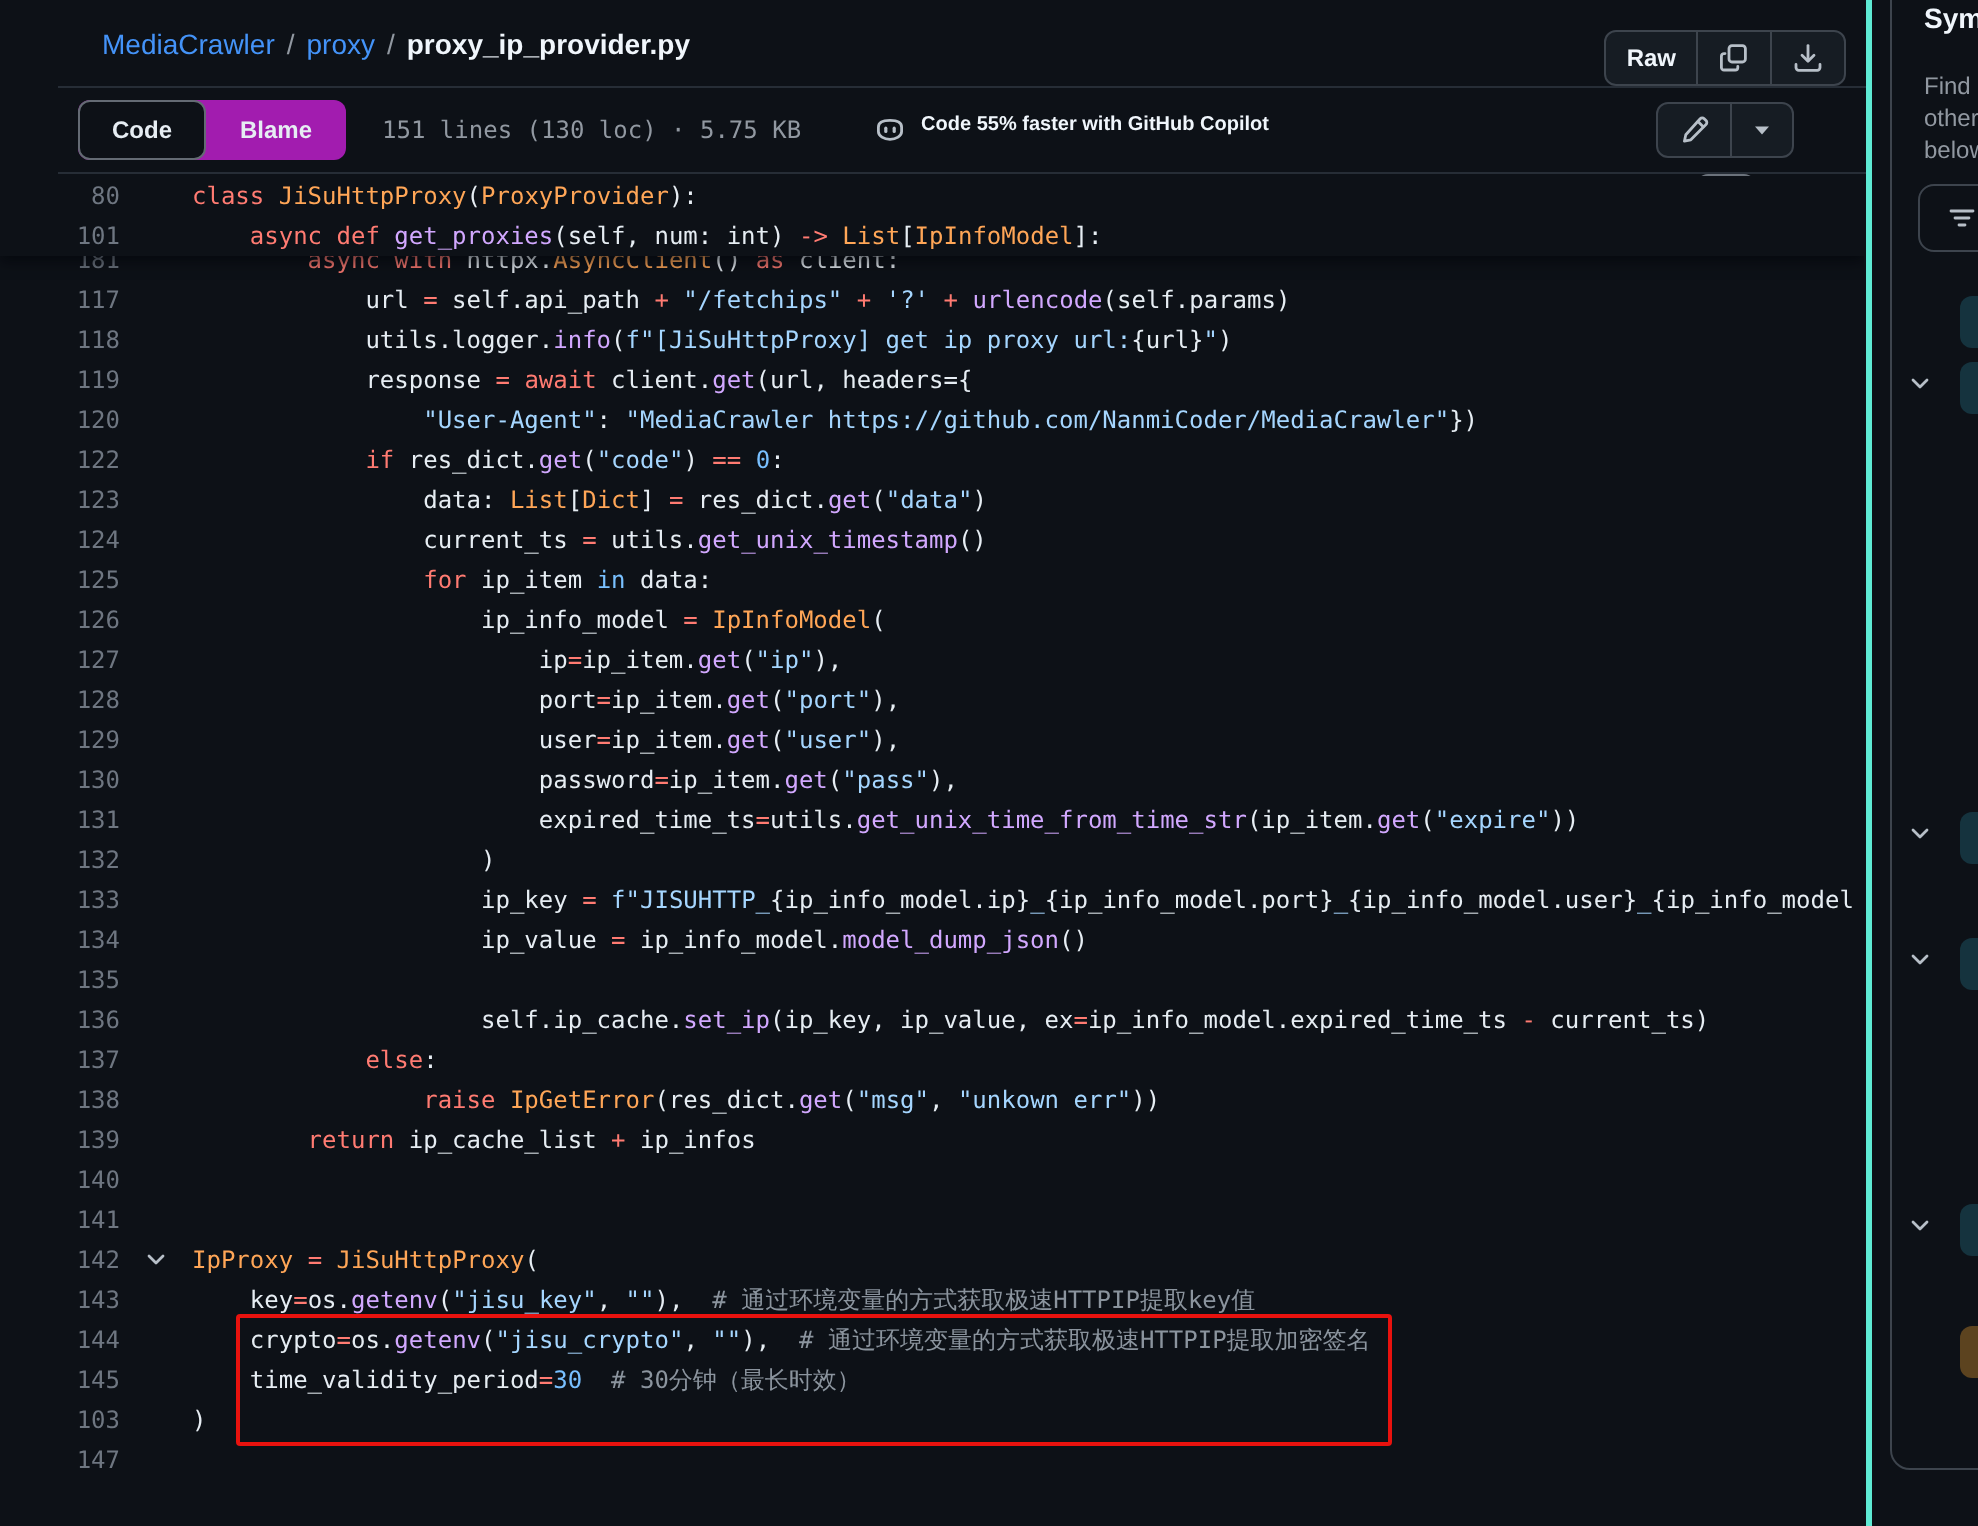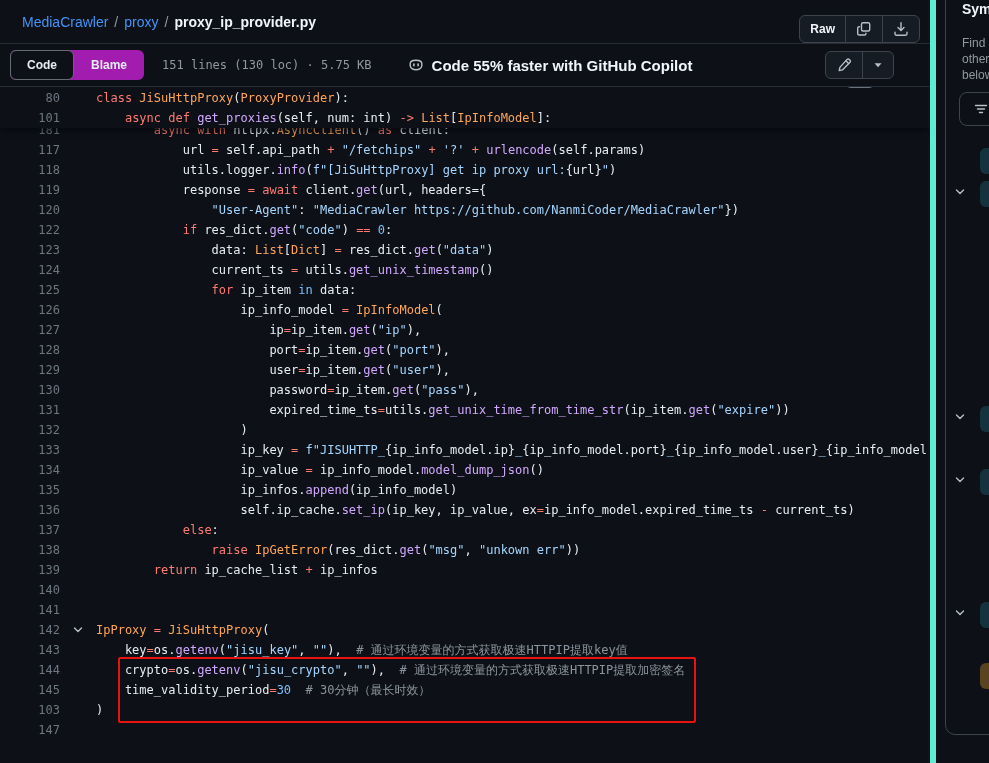--- a/index.html
+++ b/index.html
@@ -6,21 +6,22 @@
   html,body { width:989px; height:763px; }
   body {
     background:var(--bg,#0d1117);
     font-family:"Liberation Sans", sans-serif;
     color:#e6edf3;
     position:relative;
     overflow:hidden;
   }
   .main {
     position:absolute; left:0; top:0; width:936px; height:763px;
-    border-right:6px solid #5eead4;
+    border-right:3px solid #5eead4;
+    padding-left:29px;
   }
   
   .crumbbar {
     height:44px; display:flex; align-items:center;
     padding:0 16px 0 22px; border-bottom:1px solid #262d36;
   }
   .crumbs { font-size:14px; display:flex; align-items:center; gap:6px; white-space:nowrap; }
   .crumb-link { color:var(--accent,#4493f8); cursor:pointer; }
   .crumb-sep { color:#9198a1; }
   .crumb-file { color:#f0f6fc; font-weight:bold; }
@@ -43,21 +44,21 @@
     font-size:12px; font-weight:bold; color:#e6edf3; cursor:pointer;
     border-radius:6px; border:1px solid transparent; background:transparent;
   }
   .seg-btn.active { background:#0d1117; border-color:#646b74; }
   .meta {
     font-family:"DejaVu Sans Mono", monospace; font-size:12px;
     color:#9198a1; margin-left:10px; white-space:nowrap;
   }
   .copilot {
     display:flex; align-items:flex-start; gap:8px; margin-left:28px;
-    font-size:15px; font-weight:bold; color:#f0f6fc; white-space:nowrap;
+    font-size:10px; font-weight:bold; color:#f0f6fc; white-space:nowrap;
   }
   .btns { margin-left:auto; display:flex; align-items:center; gap:8px;flex-direction:column; }
   .btn-group { display:flex; align-items:stretch; height:28px; border:1px solid #3d444d; border-radius:6px; background:#161c23; overflow:hidden; }
   .gbtn {
     display:flex; align-items:center; justify-content:center;
     padding:0 10px; font-size:12px; font-weight:bold; color:#f0f6fc;
     cursor:pointer; border-left:1px solid #3d444d;
   }
   .gbtn:first-child { border-left:none; }
   .sq-btn {
@@ -194,21 +195,21 @@
         <div class="code-row"><span class="gutter">125</span><span class="fold-slot"></span><span class="code-text"><span class="tok-pl">                </span><span class="tok-kw">for</span><span class="tok-pl"> ip_item </span><span class="tok-blu">in</span><span class="tok-pl"> data:</span></span></div>
         <div class="code-row"><span class="gutter">126</span><span class="fold-slot"></span><span class="code-text"><span class="tok-pl">                    ip_info_model </span><span class="tok-kw">=</span><span class="tok-pl"> </span><span class="tok-cls">IpInfoModel</span><span class="tok-pl">(</span></span></div>
         <div class="code-row"><span class="gutter">127</span><span class="fold-slot"></span><span class="code-text"><span class="tok-pl">                        ip</span><span class="tok-kw">=</span><span class="tok-pl">ip_item.</span><span class="tok-fn">get</span><span class="tok-pl">(</span><span class="tok-str">"ip"</span><span class="tok-pl">),</span></span></div>
         <div class="code-row"><span class="gutter">128</span><span class="fold-slot"></span><span class="code-text"><span class="tok-pl">                        port</span><span class="tok-kw">=</span><span class="tok-pl">ip_item.</span><span class="tok-fn">get</span><span class="tok-pl">(</span><span class="tok-str">"port"</span><span class="tok-pl">),</span></span></div>
         <div class="code-row"><span class="gutter">129</span><span class="fold-slot"></span><span class="code-text"><span class="tok-pl">                        user</span><span class="tok-kw">=</span><span class="tok-pl">ip_item.</span><span class="tok-fn">get</span><span class="tok-pl">(</span><span class="tok-str">"user"</span><span class="tok-pl">),</span></span></div>
         <div class="code-row"><span class="gutter">130</span><span class="fold-slot"></span><span class="code-text"><span class="tok-pl">                        password</span><span class="tok-kw">=</span><span class="tok-pl">ip_item.</span><span class="tok-fn">get</span><span class="tok-pl">(</span><span class="tok-str">"pass"</span><span class="tok-pl">),</span></span></div>
         <div class="code-row"><span class="gutter">131</span><span class="fold-slot"></span><span class="code-text"><span class="tok-pl">                        expired_time_ts</span><span class="tok-kw">=</span><span class="tok-pl">utils.</span><span class="tok-fn">get_unix_time_from_time_str</span><span class="tok-pl">(ip_item.</span><span class="tok-fn">get</span><span class="tok-pl">(</span><span class="tok-str">"expire"</span><span class="tok-pl">))</span></span></div>
         <div class="code-row"><span class="gutter">132</span><span class="fold-slot"></span><span class="code-text"><span class="tok-pl">                    )</span></span></div>
         <div class="code-row"><span class="gutter">133</span><span class="fold-slot"></span><span class="code-text"><span class="tok-pl">                    ip_key </span><span class="tok-kw">=</span><span class="tok-pl"> </span><span class="tok-str">f"JISUHTTP_</span><span class="tok-pl">{ip_info_model.ip}</span><span class="tok-str">_</span><span class="tok-pl">{ip_info_model.port}</span><span class="tok-str">_</span><span class="tok-pl">{ip_info_model.user}</span><span class="tok-str">_</span><span class="tok-pl">{ip_info_model</span></span></div>
         <div class="code-row"><span class="gutter">134</span><span class="fold-slot"></span><span class="code-text"><span class="tok-pl">                    ip_value </span><span class="tok-kw">=</span><span class="tok-pl"> ip_info_model.</span><span class="tok-fn">model_dump_json</span><span class="tok-pl">()</span></span></div>
-        <div class="code-row"><span class="gutter">135</span><span class="fold-slot"></span><span class="code-text"><span class="tok-pl">                    ip_infos.</span><span class="tok-fn">append</span><span class="tok-pl">(ip_info_model)</span></span></div>
+        <div class="code-row"><span class="gutter">135</span><span class="fold-slot"></span></div>
         <div class="code-row"><span class="gutter">136</span><span class="fold-slot"></span><span class="code-text"><span class="tok-pl">                    self.ip_cache.</span><span class="tok-fn">set_ip</span><span class="tok-pl">(ip_key, ip_value, ex</span><span class="tok-kw">=</span><span class="tok-pl">ip_info_model.expired_time_ts </span><span class="tok-kw">-</span><span class="tok-pl"> current_ts)</span></span></div>
         <div class="code-row"><span class="gutter">137</span><span class="fold-slot"></span><span class="code-text"><span class="tok-pl">            </span><span class="tok-kw">else</span><span class="tok-pl">:</span></span></div>
         <div class="code-row"><span class="gutter">138</span><span class="fold-slot"></span><span class="code-text"><span class="tok-pl">                </span><span class="tok-kw">raise</span><span class="tok-pl"> </span><span class="tok-cls">IpGetError</span><span class="tok-pl">(res_dict.</span><span class="tok-fn">get</span><span class="tok-pl">(</span><span class="tok-str">"msg"</span><span class="tok-pl">, </span><span class="tok-str">"unkown err"</span><span class="tok-pl">))</span></span></div>
         <div class="code-row"><span class="gutter">139</span><span class="fold-slot"></span><span class="code-text"><span class="tok-pl">        </span><span class="tok-kw">return</span><span class="tok-pl"> ip_cache_list </span><span class="tok-kw">+</span><span class="tok-pl"> ip_infos</span></span></div>
         <div class="code-row"><span class="gutter">140</span><span class="fold-slot"></span><span class="code-text"></span></div>
         <div class="code-row"><span class="gutter">141</span><span class="fold-slot"></span><span class="code-text"></span></div>
         <div class="code-row"><span class="gutter">142</span><span class="fold-slot"><svg class="icon" width="12" height="12" viewBox="0 0 12 12">
               <polyline points="2.5,4 6,7.5 9.5,4"></polyline>
             </svg></span><span class="code-text"><span class="tok-cls">IpProxy</span><span class="tok-pl"> </span><span class="tok-kw">=</span><span class="tok-pl"> </span><span class="tok-cls">JiSuHttpProxy</span><span class="tok-pl">(</span></span></div>
         <div class="code-row"><span class="gutter">143</span><span class="fold-slot"></span><span class="code-text"><span class="tok-pl">    key</span><span class="tok-kw">=</span><span class="tok-pl">os.</span><span class="tok-fn">getenv</span><span class="tok-pl">(</span><span class="tok-str">"jisu_key"</span><span class="tok-pl">, </span><span class="tok-str">""</span><span class="tok-pl">),  </span><span class="tok-cmt"># 通过环境变量的方式获取极速HTTPIP提取key值</span></span></div>

